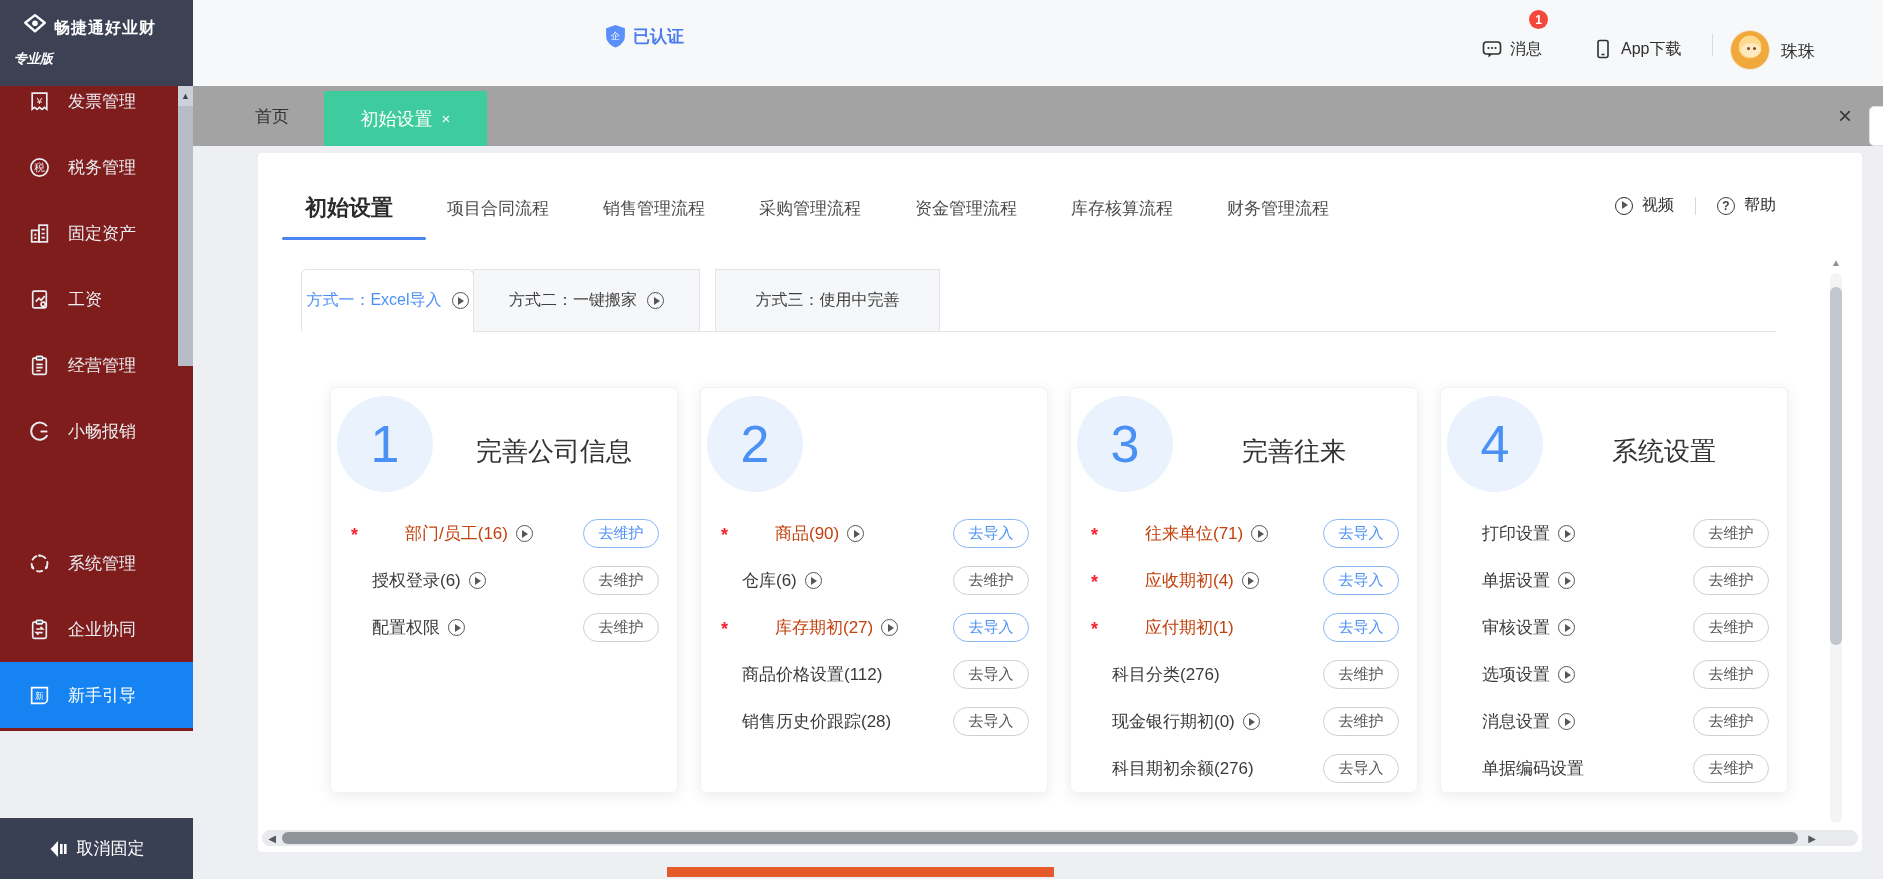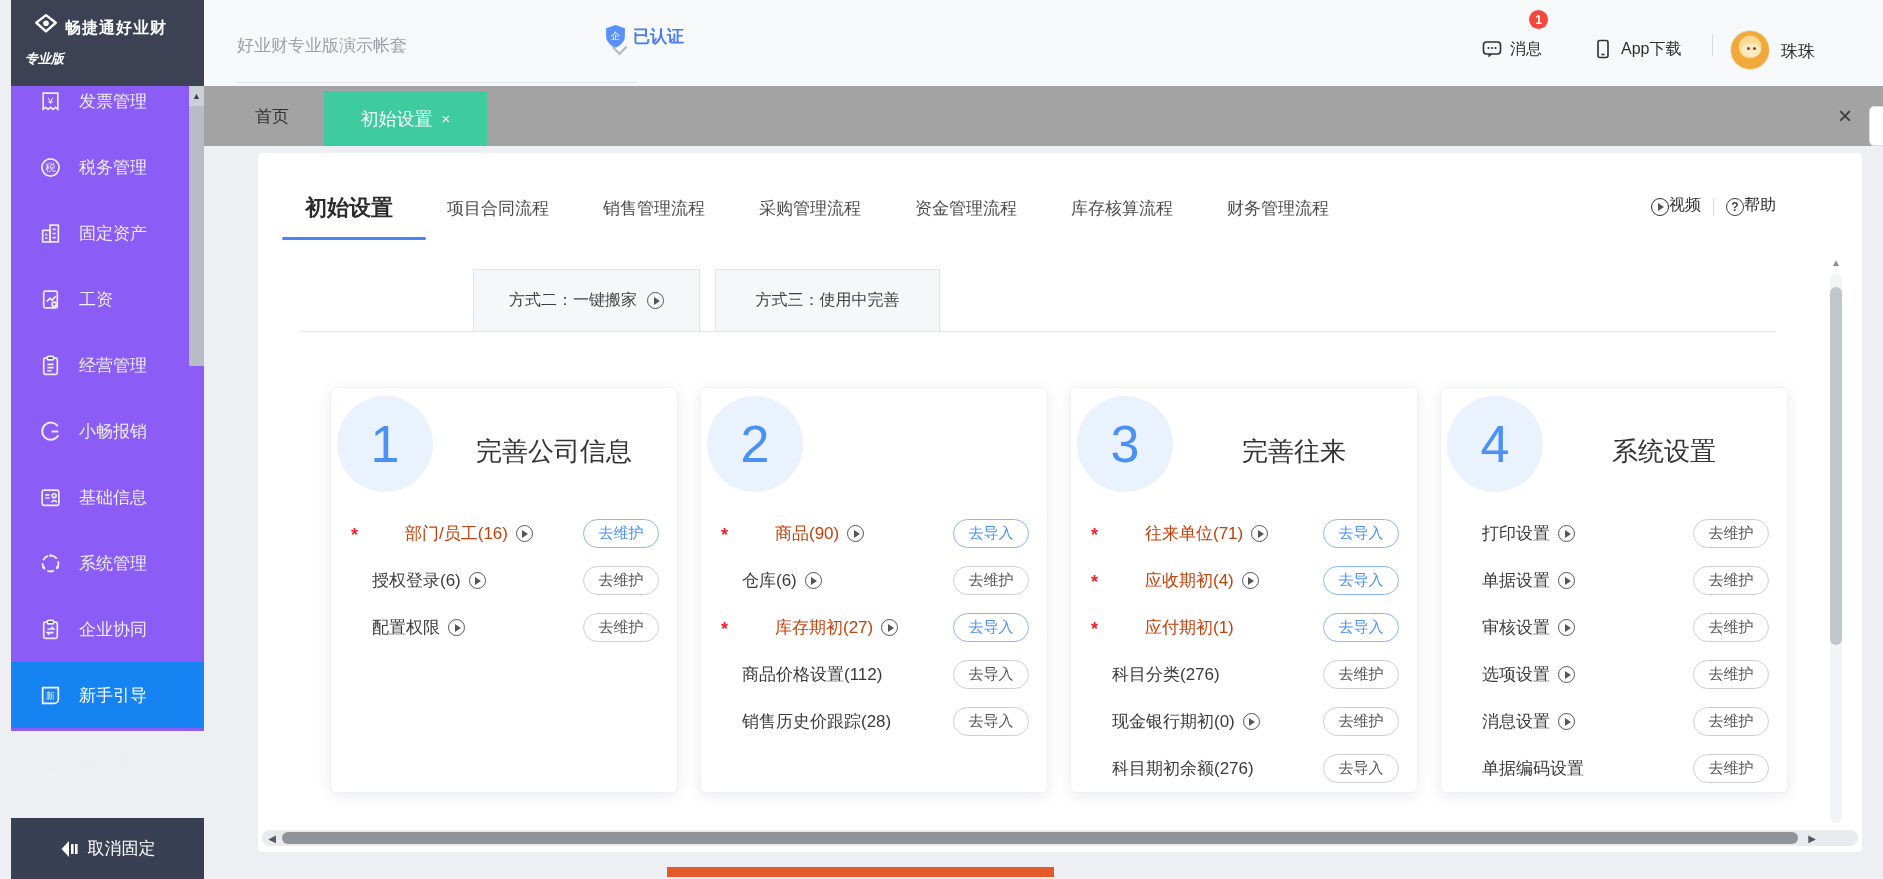--- a/index.html
+++ b/index.html
@@ -1,20 +1,20 @@
 <!DOCTYPE html>
 <html><head>
 <meta charset="utf-8">
 <style>
   * { margin:0; padding:0; box-sizing:border-box; font-family:"Liberation Sans", sans-serif; }
   html,body { background:#edeff3; }
   .screen { position:relative; width:1883px; height:879px; overflow:hidden; background:#edeff3; }
 
   
-  .sidebar { position:absolute; left:0; top:0; width:193px; height:731px; background:#8b5cf6; z-index:5;margin-left:11px; }
+  .sidebar { position:absolute; left:0; top:0; width:193px; height:731px; background:#7f1d1d; z-index:5; }
   .logo-block { position:absolute; left:0; top:0; width:193px; height:86px; background:#3c4254; color:#fff; }
   .logo-ico { position:absolute; left:22px; top:13px; width:26px; height:26px; }
   .brand-name { position:absolute; left:54px; top:18px; font-size:16px; font-weight:bold; color:#fff; letter-spacing:1px; }
   .brand-edition { position:absolute; left:14px; top:50px; font-size:13px; font-weight:bold; color:#fff;font-style:italic; }
   .sb-item { position:absolute; left:0; width:193px; height:66px; display:flex; align-items:center; padding-left:28px; gap:17px; color:#eceef2; font-size:17px; cursor:pointer; }
   .sb-item.active { background:#1583f2; color:#fff; }
   .sb-ico { width:23px; height:23px; flex:none; }
   .sb-ico svg { width:23px; height:23px; display:block; }
   .sb-scroll-arrowbox { position:absolute; left:178px; top:86px; width:15px; height:20px; background:#ccd0d8; color:#3c4254; font-size:9px; display:flex; align-items:center; justify-content:center; cursor:pointer; }
   .sb-scroll-thumb { position:absolute; left:178px; top:106px; width:15px; height:260px; background:#b7bcc6; cursor:pointer; }
@@ -45,21 +45,21 @@
   .green-tab .x { font-size:15px; cursor:pointer; }
   .bar-close { position:absolute; left:1634px; top:12px; width:36px; height:36px; font-size:24px; color:#3a3a3a; display:flex; align-items:center; justify-content:center; cursor:pointer; }
   .bar-sliver { position:absolute; left:1676px; top:20px; width:34px; height:40px; background:#fff; border:1px solid #dfe1e5; border-radius:5px; }
 
   
   .panel { position:absolute; left:258px; top:153px; width:1604px; height:699px; background:#fff; border-radius:4px; }
   .ptabs { position:absolute; left:47px; top:40px; display:flex; align-items:center; gap:54px; }
   .ptab { font-size:17px; color:#4c4c4c; cursor:pointer; white-space:nowrap; }
   .ptab.first { font-size:22px; font-weight:bold; color:#2b2b2b; }
   .ptab-underline { position:absolute; left:24px; top:84px; width:144px; height:3px; background:#4a86f0; border-radius:2px; }
-  .plinks { position:absolute; right:86px; top:42px; display:flex; align-items:flex-end; }
+  .plinks { position:absolute; right:86px; top:42px; display:flex; align-items:center; gap:9px; }
   .plinks .t { font-size:16px; color:#2f2f2f; cursor:pointer; }
   .plink-div { width:1px; height:18px; background:#d8d8d8; margin:0 12px; }
   .qmark { width:18px; height:18px; border:1.6px solid #3f3f3f; border-radius:50%; color:#3f3f3f; font-size:12px; font-weight:bold; display:flex; align-items:center; justify-content:center; cursor:pointer; }
 
   .play { display:inline-block; width:17px; height:17px; border:1.5px solid #565656; border-radius:50%; position:relative; flex:none; cursor:pointer; }
   .play::after { content:""; position:absolute; left:5.5px; top:3.6px; border-left:6px solid #565656; border-top:4px solid transparent; border-bottom:4px solid transparent; }
   .play.lg { width:18px; height:18px; }
 
   .mtab { position:absolute; top:116px; height:63px; border:1px solid #e3e4e8; background:#f6f7f9; display:flex; align-items:center; justify-content:center; gap:10px; font-size:16px; color:#3f3f3f; cursor:pointer; z-index:2; }
   .mtab.active { background:#fff; border-bottom:1px solid #fff; border-radius:6px 6px 0 0; color:#4a90f5; }
@@ -159,31 +159,20 @@
     <div class="sb-item" style="top:332px">
       <span class="sb-ico">
           <svg viewBox="0 0 22 22" fill="none" stroke="#eceef2" stroke-width="1.6">
             <rect x="4.5" y="4" width="13" height="15.5" rx="1.5"></rect>
             <rect x="8" y="2.2" width="6" height="3.4" rx="1" fill="#4a5065"></rect>
             <path d="M8 10 h6 M8 13 h6 M8 16 h4"></path>
           </svg>
         </span>
       <span>经营管理</span>
     </div>
-    <div class="sb-item" style="top:464px">
-      <span class="sb-ico">
-          <svg viewBox="0 0 22 22" fill="none" stroke="#eceef2" stroke-width="1.6">
-            <rect x="3" y="4" width="16" height="14.5" rx="2"></rect>
-            <path d="M6 8.5 h4 M6 11.5 h4"></path>
-            <circle cx="14.5" cy="9.3" r="1.9"></circle>
-            <path d="M11.8 15.5 q2.7-3 5.4 0"></path>
-          </svg>
-        </span>
-      <span>基础信息</span>
-    </div>
     <div class="sb-item" style="top:530px">
       <span class="sb-ico">
           <svg viewBox="0 0 22 22" fill="none" stroke="#eceef2" stroke-width="1.8">
             <circle cx="11" cy="11" r="7.6" stroke-dasharray="5 4.2" stroke-linecap="round"></circle>
             <circle cx="11" cy="3.4" r="1.3" fill="#eceef2" stroke="none"></circle>
             <circle cx="4.4" cy="14.8" r="1.3" fill="#eceef2" stroke="none"></circle>
             <circle cx="17.6" cy="14.8" r="1.3" fill="#eceef2" stroke="none"></circle>
           </svg>
         </span>
       <span>系统管理</span>
@@ -227,24 +216,20 @@
       <svg class="unpin-ico" viewBox="0 0 20 18" fill="#fff">
           <path d="M9 1 L1.5 9 L9 17 Z"></path>
           <rect x="11" y="4" width="2.6" height="10"></rect>
           <rect x="15" y="4" width="2.6" height="10"></rect>
         </svg>
       <span>取消固定</span>
     </div>
   </aside>
 
   <header class="topbar">
-    <div class="account-select">
-      <span class="val">好业财专业版演示帐套</span>
-      <i class="chev"></i>
-    </div>
     <div class="certified">
       <svg viewBox="0 0 22 24">
           <path d="M11 1 L20 4 V11.5 C20 17 16 20.5 11 22.6 C6 20.5 2 17 2 11.5 V4 Z" fill="#5b8ff9"></path>
           <text x="11" y="14.5" font-size="9" fill="#fff" text-anchor="middle">企</text>
         </svg>
       <span class="txt">已认证</span>
     </div>
 
     <div class="hd-item" style="left:1288px; top:38px">
       <svg viewBox="0 0 22 22" fill="none" stroke="#2f2f2f" stroke-width="1.6">
@@ -298,20 +283,24 @@
     <div class="ptab-underline"></div>
 
     <div class="plinks">
       <span class="play lg" style="border-color:#2f2f2f"></span>
       <span class="t">视频</span>
       <span class="plink-div"></span>
       <span class="qmark">?</span>
       <span class="t">帮助</span>
     </div>
 
+    <div class="mtab mtab1 active">
+      <span>方式一：Excel导入</span>
+      <span class="play"></span>
+    </div>
     <div class="mtab mtab2">
       <span>方式二：一键搬家</span>
       <span class="play"></span>
     </div>
     <div class="mtab mtab3">
       <span>方式三：使用中完善</span>
     </div>
     <div class="mtabs-line"></div>
 
     <section class="card card1">

